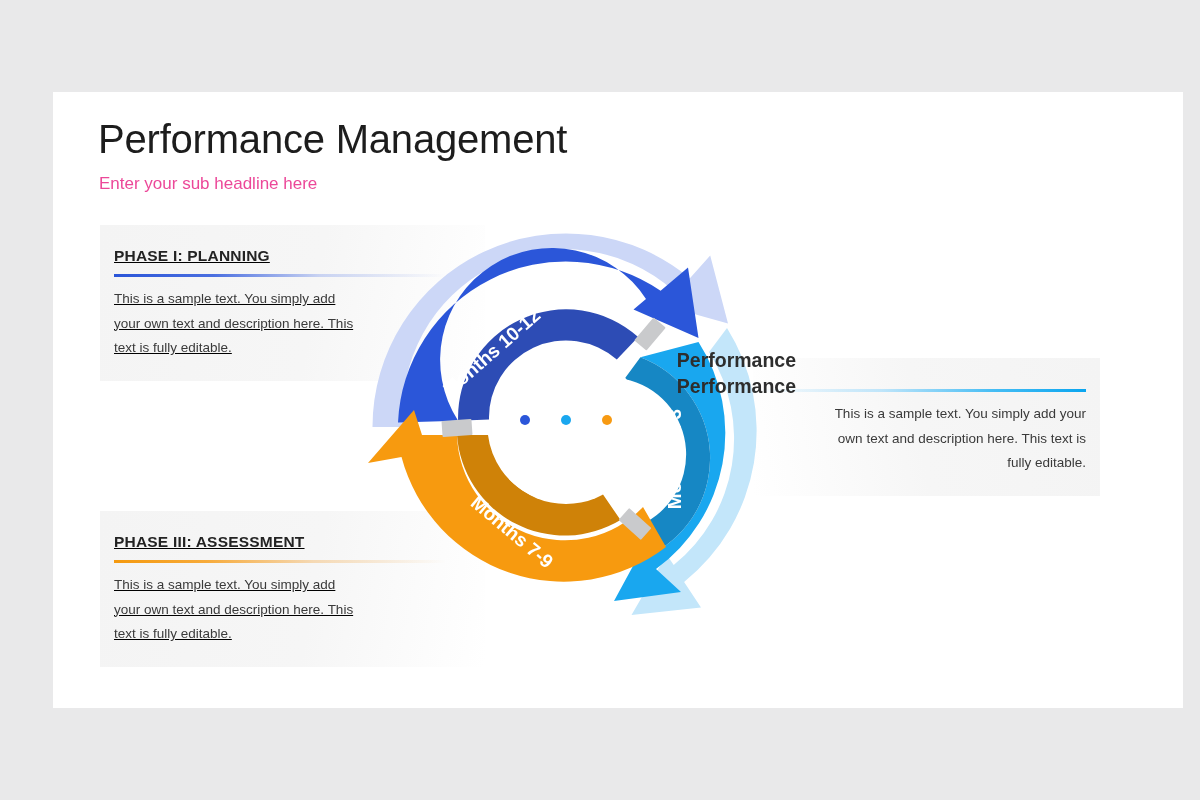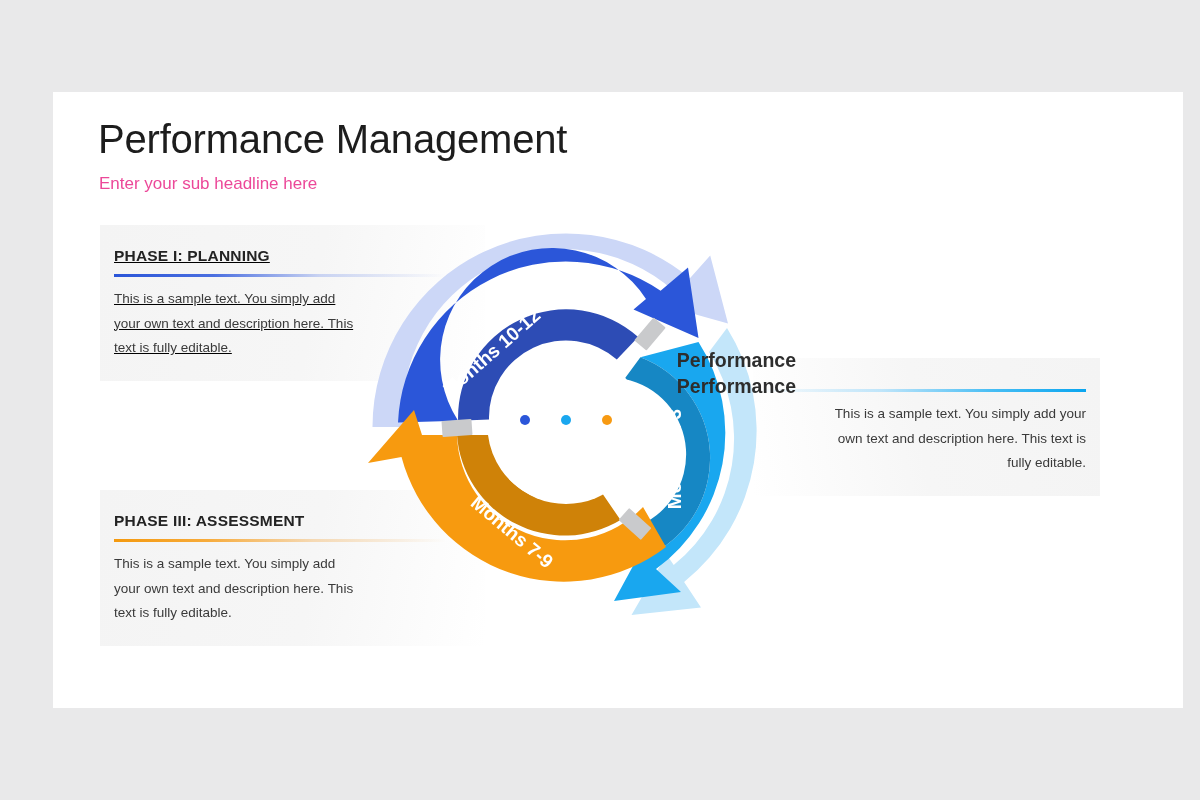--- a/index.html
+++ b/index.html
@@ -45,22 +45,23 @@
     background:linear-gradient(100deg,#f4f4f4 0%,#f6f6f6 55%,rgba(248,248,248,0) 100%);
     text-decoration:underline;
   }
   #panel1 .rule {
     width:332px;
     background:linear-gradient(90deg,#2a55d8 0%,#4b6fe0 30%,#c9d3f2 62%,rgba(245,245,245,0) 100%);
   }
   #panel1 p { width:245px; }
 
   #panel3 {
-    left:47px; top:398px; width:385px; padding:22px 0 20px 14px;
+    left:47px; top:419px; width:385px; padding:22px 0 20px 14px;
     background:linear-gradient(100deg,#f4f4f4 0%,#f6f6f6 55%,rgba(248,248,248,0) 100%);
+    text-decoration:underline;
   }
   #panel3 .rule {
     width:332px;
     background:linear-gradient(90deg,#f4990e 0%,#f7ab3b 28%,#f5d9b4 60%,rgba(245,245,245,0) 100%);
   }
   #panel3 p { width:250px; }
 
   #panel2 {
     left:700px; top:266px; width:347px; padding:22px 14px 20px 0;
     text-align:right;

